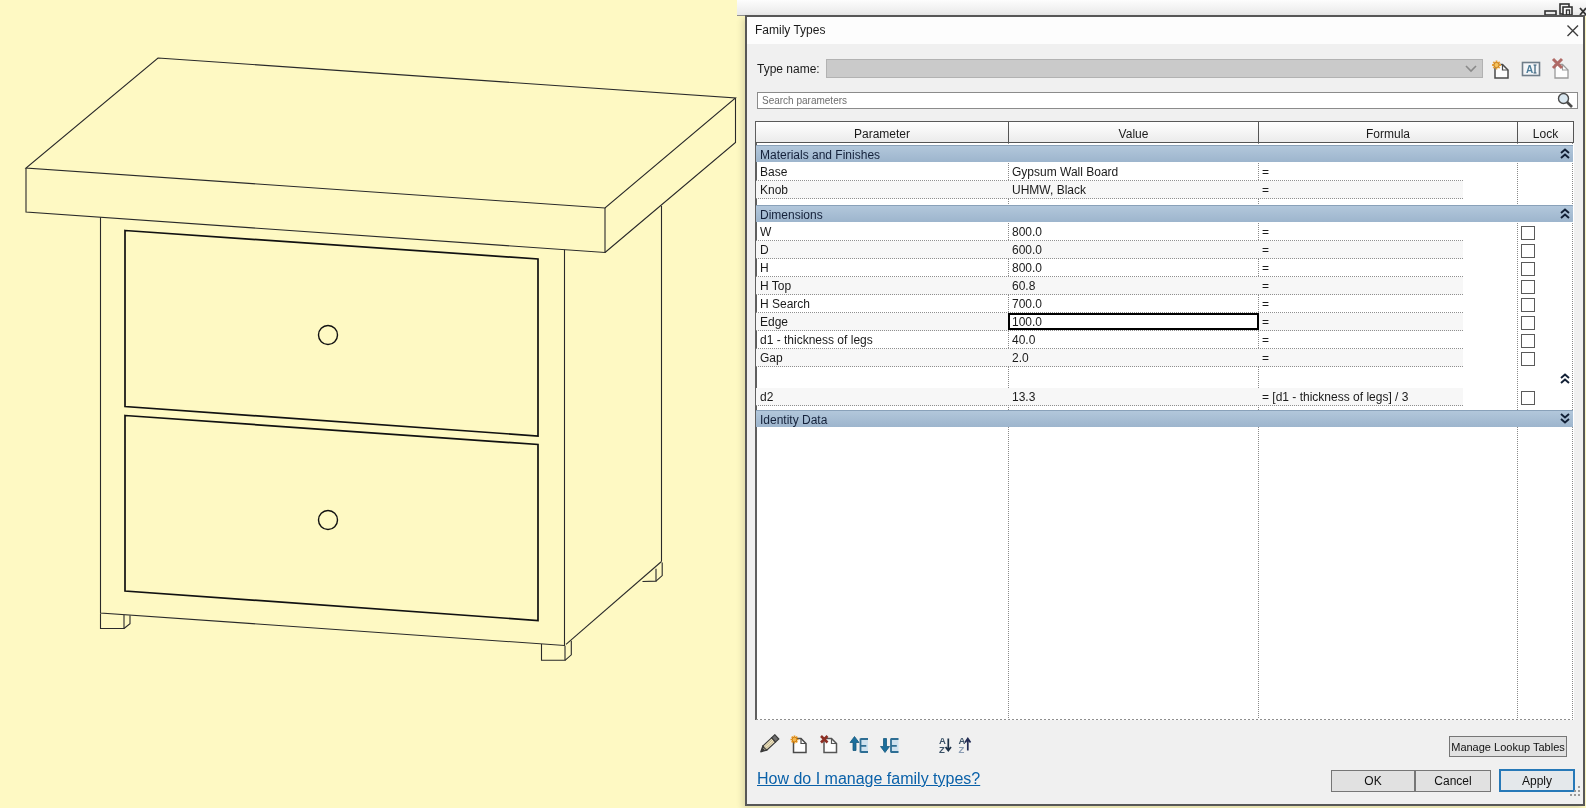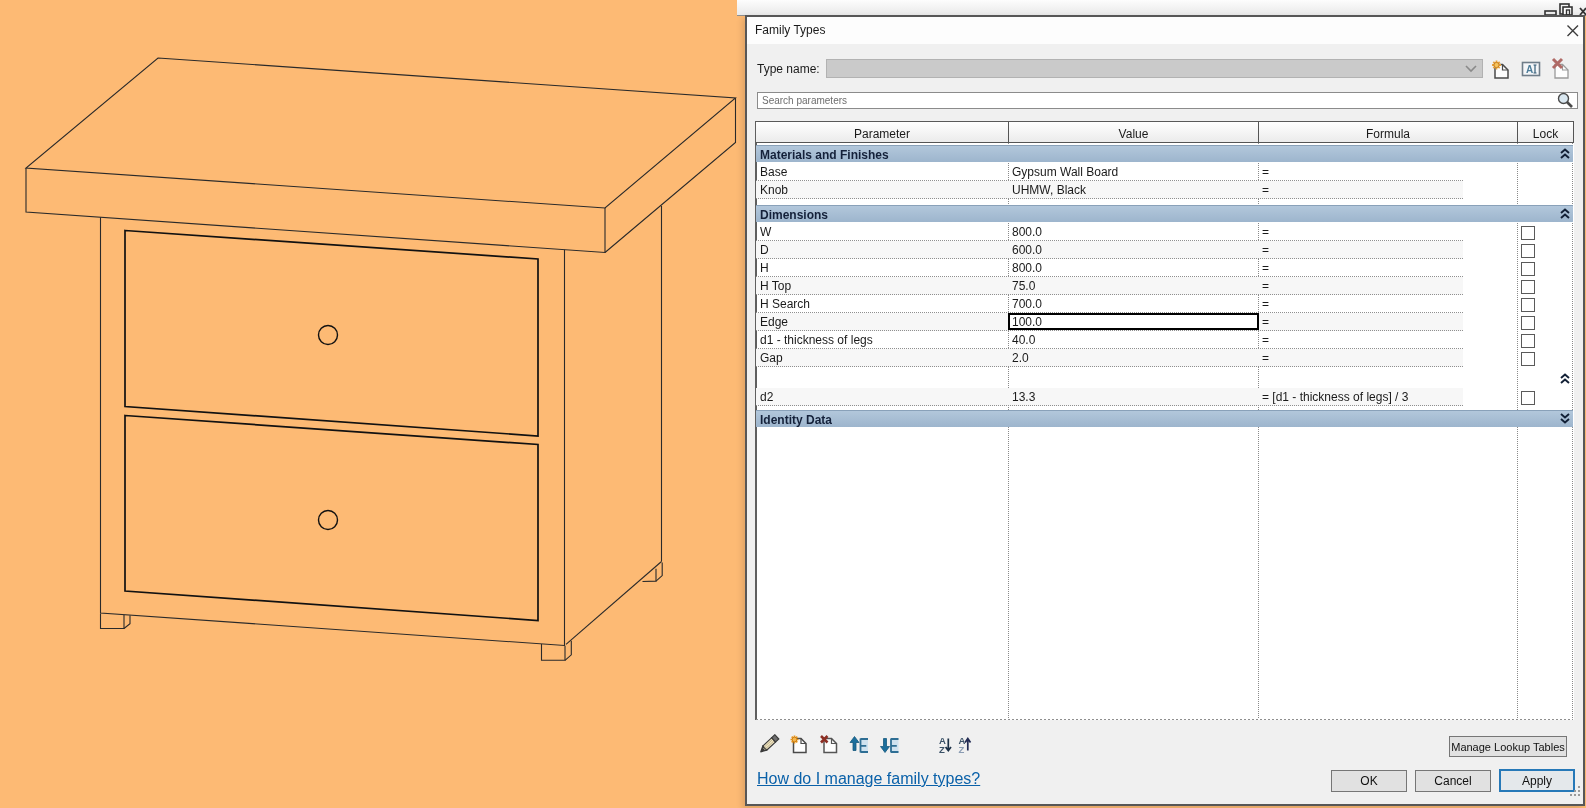--- a/index.html
+++ b/index.html
@@ -1,18 +1,18 @@
 <!DOCTYPE html>
 <html><head>
 <meta charset="utf-8">
 <style>
 * { margin:0; padding:0; box-sizing:border-box; }
 html,body { width:1586px; height:808px; background:#fff; overflow:hidden;
   font-family:"Liberation Sans", sans-serif; }
-#screen { position:relative; width:1586px; height:808px; background:#fdba74; }
+#screen { position:relative; width:1586px; height:808px; background:#fef9c3; }
 .abs { position:absolute; }
 
 #topstrip { left:737px; top:0; width:849px; height:16px;
   background:linear-gradient(#fdfdfd,#e9e9e9);
   border-bottom:1px solid #8f8f8f; }
 
 #dlg { left:745px; top:15px; width:840px; height:791px;
   background:#f0f0f0; border:2px solid #575757;
   box-shadow:-3px 3px 6px rgba(0,0,0,0.12); }
 #titlebar { left:747px; top:17px; width:836px; height:27px; background:#fdfdfd; }
@@ -31,39 +31,39 @@
 #thead { left:756px; top:122px; width:817px; height:21px;
   background:linear-gradient(#ffffff,#ebebeb); border-bottom:1px solid #555; }
 .hsep { top:122px; width:1px; height:21px; background:#555; }
 .hcap { top:127px; font-size:12px; color:#1a1a1a; text-align:center; }
 .vdots { top:143px; width:1px; height:576px;
   background-image:linear-gradient(#8a8a8a 50%, rgba(255,255,255,0) 50%);
   background-size:1px 2px; }
 .sec { left:756px; width:817px; height:17px;
   background:linear-gradient(#b2c7db,#9db5cd);
   border-top:1px solid #89a1b9; }
-.sec span { position:absolute; left:4px; top:2px; font-size:12px; font-weight:bold; color:#14213a; }
+.sec span { position:absolute; left:4px; top:2px; font-size:12px; font-weight:normal; color:#14213a; }
 .row { left:756px; width:707px; height:18px; }
 .row .p { position:absolute; left:4px; top:2px; font-size:12px; color:#1a1a1a; white-space:pre; }
 .row .v { position:absolute; left:256px; top:2px; font-size:12px; color:#1a1a1a; white-space:pre; }
 .row .f { position:absolute; left:506px; top:2px; font-size:12px; color:#1a1a1a; white-space:pre; }
 .dotb { border-bottom:1px dotted #8f8f8f; }
 .alt { background:#f7f7f7; }
 .cb { left:1521px; width:14px; height:14px; background:#fff; border:1px solid #5a5a5a; }
 .chev { left:1560px; width:10px; height:12px; }
 
 #selcell { left:1008px; top:313px; width:251px; height:17px; background:#fff;
   border:2px solid #000; }
 #selcell span { position:absolute; left:2px; top:0px; font-size:12px; color:#1a1a1a; }
 
 #link { left:757px; top:770px; font-size:16px; color:#0a61a9; text-decoration:underline; }
 .btn { background:#e1e1e1; border:1px solid #767676; font-size:12px; color:#111;
   text-align:center; }
 #btn-mlt { left:1449px; top:736px; width:118px; height:21px; padding-top:4px; font-size:11px; white-space:nowrap; }
-#btn-ok { left:1331px; top:770px; width:76px; height:22px; padding-top:3px; }
+#btn-ok { left:1331px; top:770px; width:84px; height:22px; padding-top:3px; }
 #btn-cancel { left:1415px; top:770px; width:76px; height:22px; padding-top:3px; }
 #btn-apply { left:1499px; top:769px; width:76px; height:23px; padding-top:3px;
   border:2px solid #2779b8; background:#e4e8eb; }
 </style>
 </head>
 <body>
 <div id="screen">
 
 <svg class="abs" style="left:0;top:0" width="745" height="808" viewBox="0 0 745 808">
   <g fill="none" stroke="#2a2a2a" stroke-width="1.1">
@@ -187,21 +187,21 @@
       <span class="v">600.0</span>
       <span class="f">=</span>
     </div>
 <div class="abs row dotb" style="top:259px">
       <span class="p">H</span>
       <span class="v">800.0</span>
       <span class="f">=</span>
     </div>
 <div class="abs row dotb alt" style="top:277px">
       <span class="p">H Top</span>
-      <span class="v">75.0</span>
+      <span class="v">60.8</span>
       <span class="f">=</span>
     </div>
 <div class="abs row dotb" style="top:295px">
       <span class="p">H Search</span>
       <span class="v">700.0</span>
       <span class="f">=</span>
     </div>
 <div class="abs row dotb alt" style="top:313px">
       <span class="p">Edge</span>
       <span class="f">=</span>

